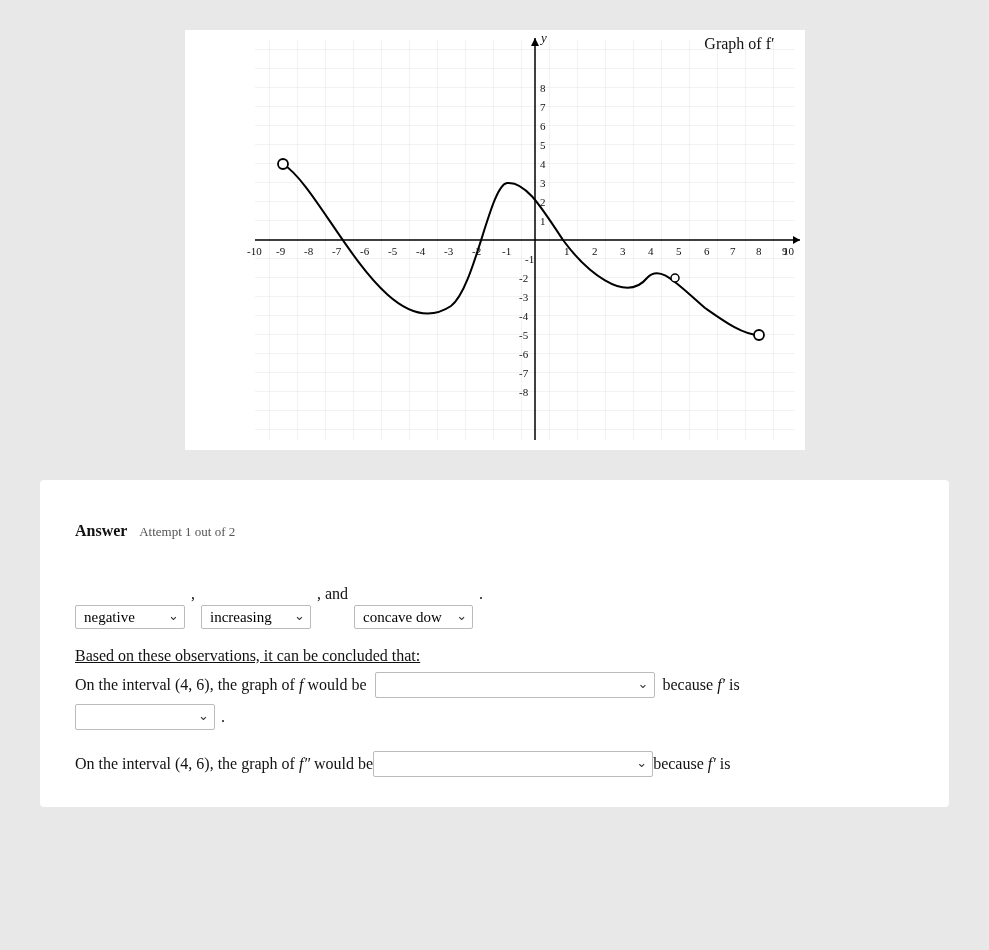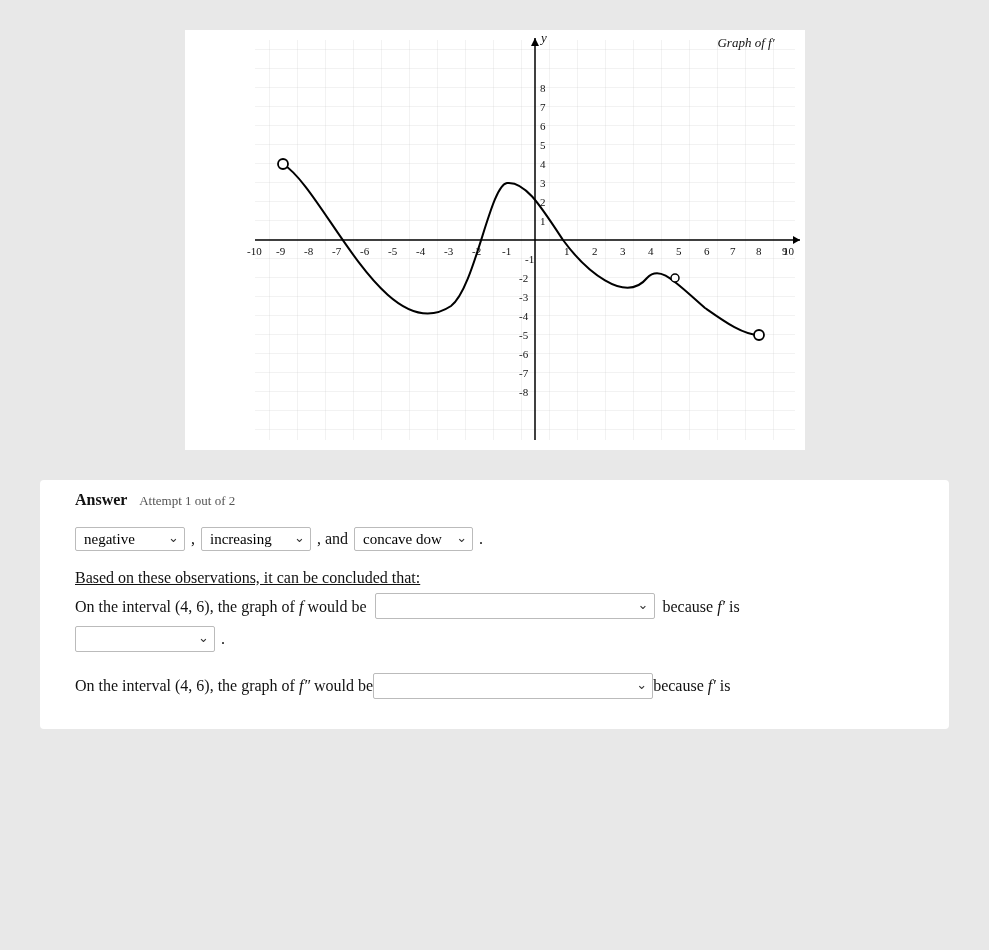--- a/index.html
+++ b/index.html
@@ -31,30 +31,29 @@
       position: relative;
       width: 620px;
       height: 420px;
       background: #fff;
     }
 
     .graph-label-title {
       position: absolute;
       top: 5px;
       right: 30px;
-      font-style: italic;
-      font-size: 13px;
+      font-size: 16px;
       color: #111;
     }
 
     
     .answer-section {
       background: #fff;
       border-radius: 4px;
-      padding: 11px 35px 30px 35px;
+      padding: 42px 35px 30px 35px;
       margin: 0 10px;
     }
 
     .answer-header {
       font-size: 15px;
       margin-bottom: 18px;
     }
     .answer-header strong {
       font-weight: bold;
       font-size: 16px;
@@ -90,20 +89,21 @@
       cursor: pointer;
       position: relative;
       border-radius: 2px;
       min-width: 110px;
     }
 
     .dropdown-wrapper {
       position: relative;
       display: inline-flex;
       align-items: flex-start;
+      margin-top: 47px;
     }
 
     .dropdown-wrapper::after {
       content: '⌄';
       position: absolute;
       right: 6px;
       top: 50%;
       transform: translateY(-55%);
       pointer-events: none;
       font-size: 13px;
@@ -115,21 +115,21 @@
       font-size: 16px;
       margin: 14px 0 6px 0;
       font-style: normal;
     }
 
     .conclusion-line {
       font-size: 16px;
       line-height: 1.7;
       margin-bottom: 6px;
       display: flex;
-      align-items: flex-start;
+      align-items: flex-end;
       gap: 8px;
       flex-wrap: wrap;
     }
 
     .blank-select-wrapper {
       position: relative;
       display: inline-flex;
       align-items: center;
     }
 

